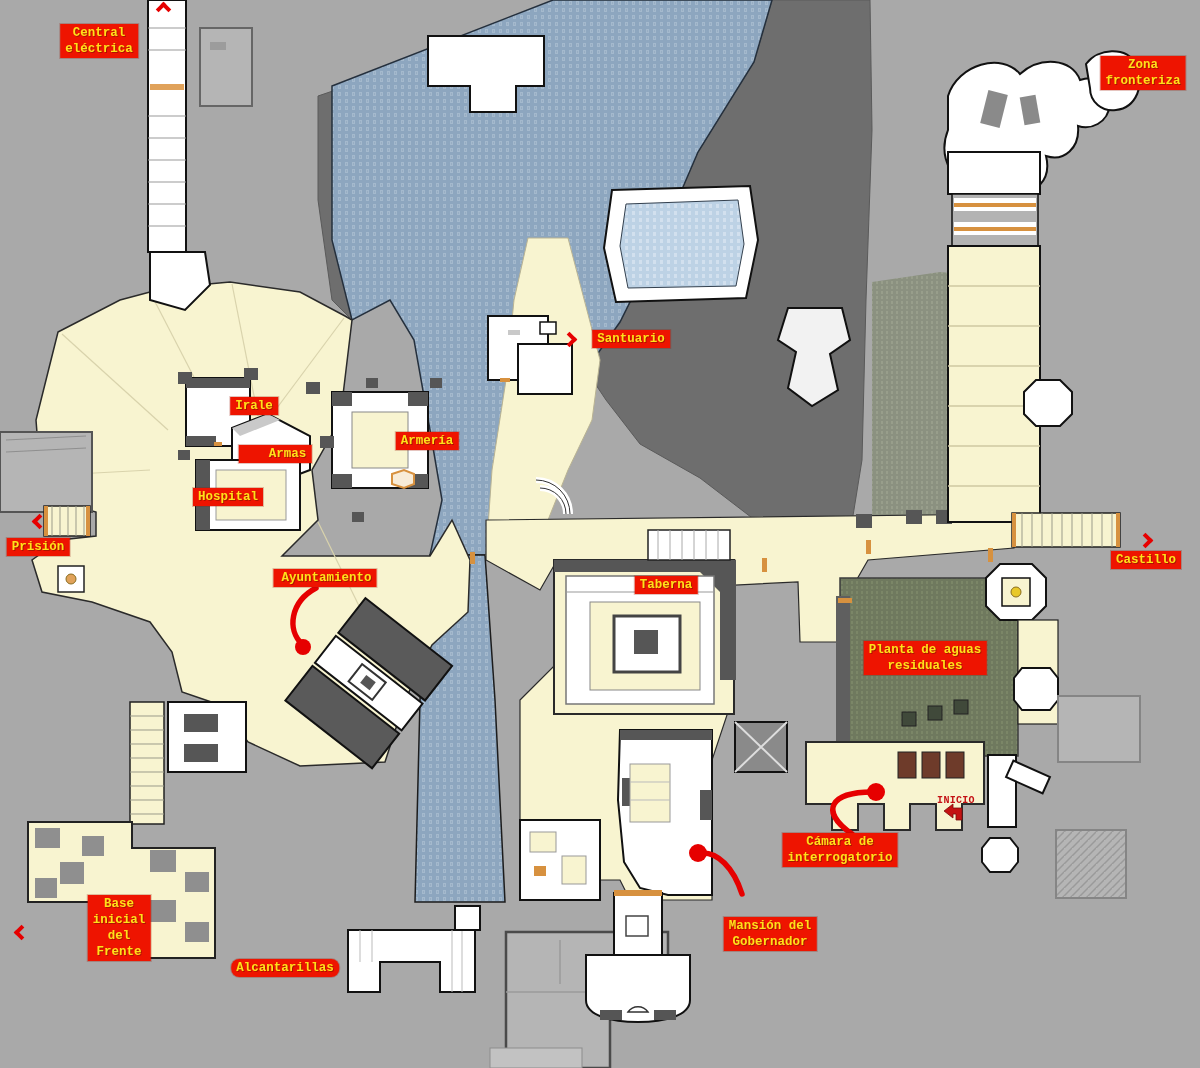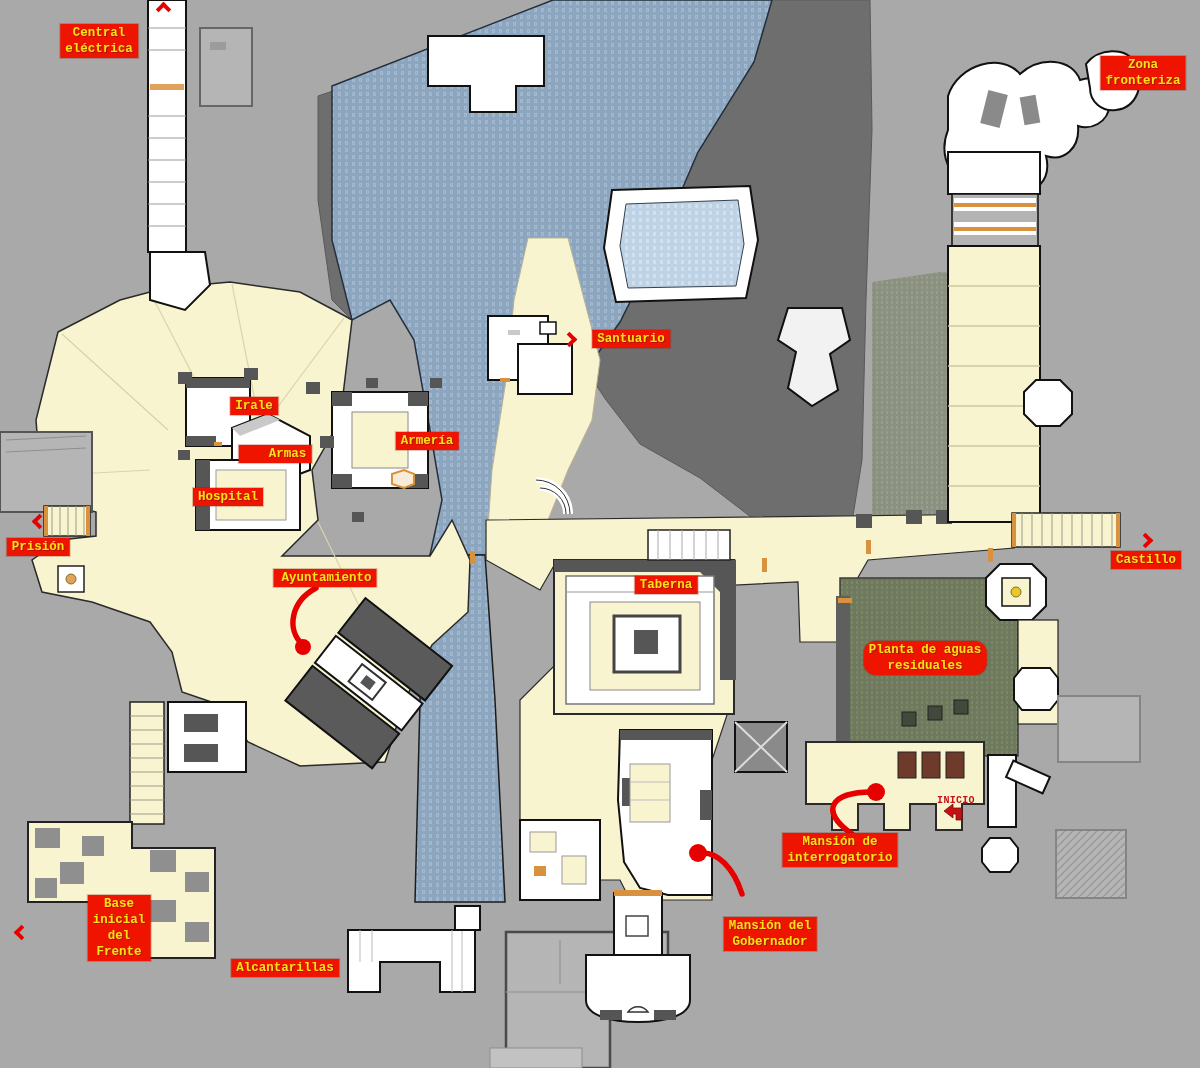--- a/index.html
+++ b/index.html
@@ -398,31 +398,31 @@
       <div class="map-label" style="left: 1143px; top: 73px;">Zona fronteriza</div>
       <div class="map-label" style="left: 631px; top: 339px;">Santuario</div>
       <div class="map-label" style="left: 214px; top: 406px; margin-left: 40px;">Irale</div>
       <div class="map-label" style="left: 275px; top: 454px; padding-left: 30px;">Armas</div>
       <div class="map-label" style="left: 391px; top: 441px; margin-left: 36px;">Armería</div>
       <div class="map-label" style="left: 228px; top: 497px;">Hospital</div>
       <div class="map-label" style="left: 38px; top: 547px;">Prisión</div>
       <div class="map-label" style="left: 325px; top: 578px; padding-left: 8px;">Ayuntamiento</div>
       <div class="map-label" style="left: 666px; top: 585px;">Taberna</div>
       <div class="map-label" style="left: 1146px; top: 560px;">Castillo</div>
-      <div class="map-label" style="left: 925px; top: 658px; border-radius: 12px;">Planta de aguas
+      <div class="map-label" style="left: 925px; top: 658px;">Planta de aguas
 residuales</div>
-      <div class="map-label" style="left: 840px; top: 850px;">Mansión de
+      <div class="map-label" style="left: 840px; top: 850px;">Cámara de
 interrogatorio</div>
       <div class="map-label" style="left: 770px; top: 910px; margin-top: 24px;">Mansión del
 Gobernador</div>
       <div class="map-label" style="left: 119px; top: 928px;">Base
 inicial
 del
 Frente</div>
-      <div class="map-label" style="left: 285px; top: 968px;">Alcantarillas</div>
+      <div class="map-label" style="left: 285px; top: 968px; border-radius: 8px;">Alcantarillas</div>
     </div>
 <div id="arrows-layer">
       <div class="map-arrow" style="left: 163px; top: 8px; --r: -90deg;">
         <span class="chev"></span>
       </div>
       <div class="map-arrow" style="left: 571px; top: 339px; --r: 0deg;">
         <span class="chev"></span>
       </div>
       <div class="map-arrow" style="left: 38px; top: 522px; --r: 180deg;">
         <span class="chev"></span>

